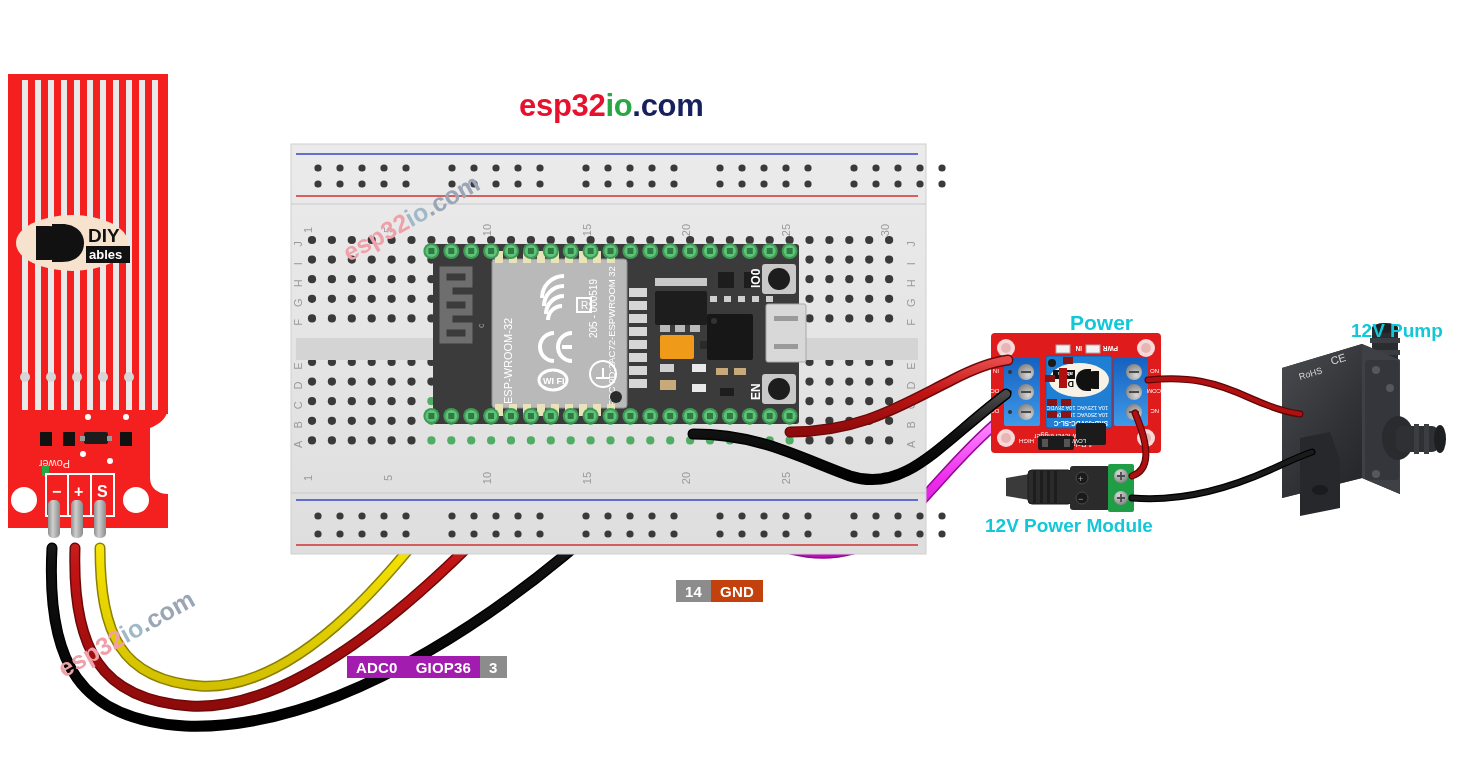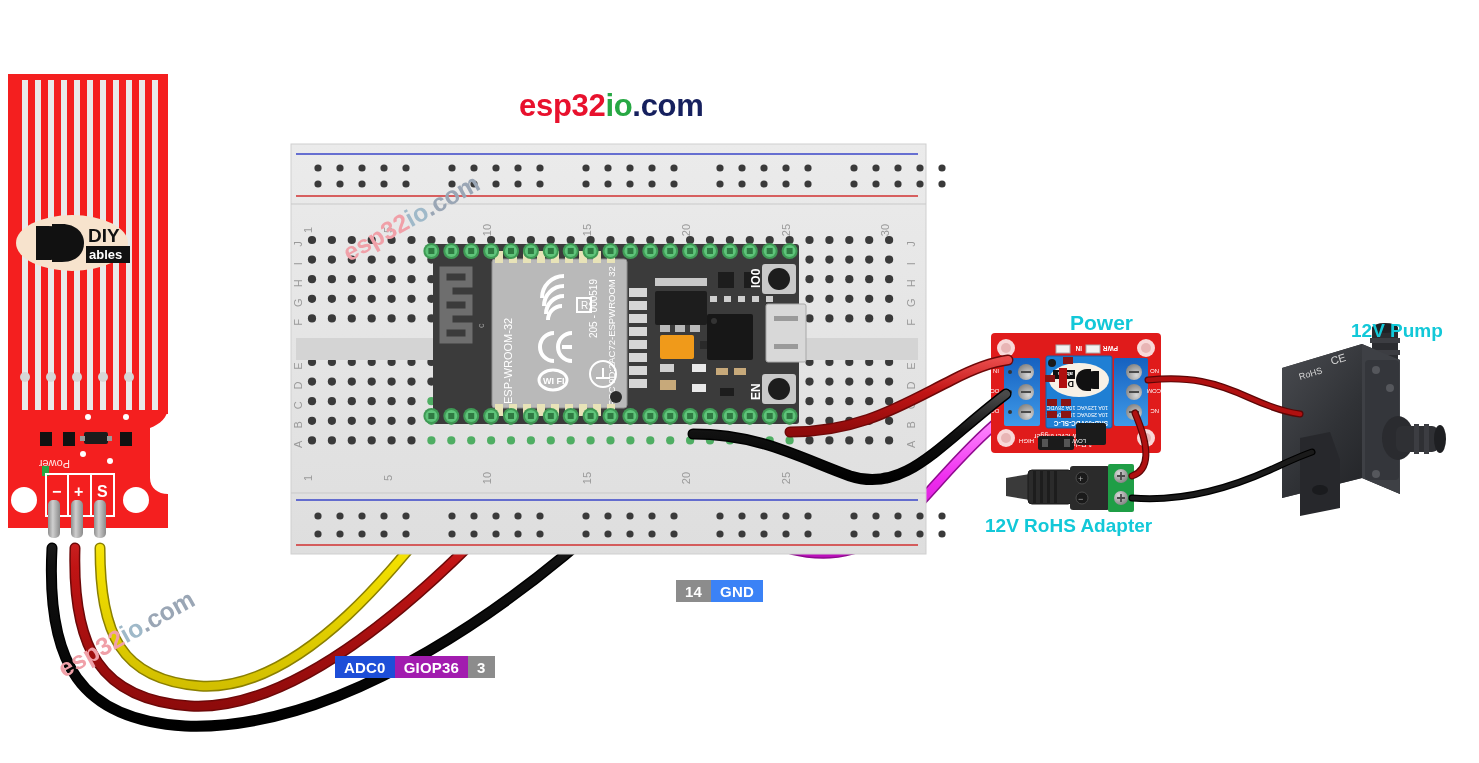--- a/index.html
+++ b/index.html
@@ -20,24 +20,24 @@
   .logo .c{color:#16205e;}
 
   
   .pinlabel{position:absolute;z-index:8;display:flex;height:22px;
             font-size:15px;font-weight:bold;color:#fff;
             font-family:"Liberation Sans",sans-serif;}
   .pinlabel span{display:flex;align-items:center;justify-content:center;
                  padding:0 9px;height:22px;letter-spacing:0.2px;}
   .pl-adc{left:335px;top:648px;}
   .pl-gnd{left:676px;top:572px;}
-  .seg-amber{background:#1d4ed8;}
+  .seg-amber{background:#a21caf;margin-left:12px;}
   .seg-teal{background:#a21caf;}
   .seg-gray{background:#8c8c8c;}
-  .seg-black{background:#3b82f6;}
+  .seg-black{background:#c2410c;}
 
   
   .cap{position:absolute;z-index:8;color:#12c8d8;font-weight:bold;
        font-family:"Liberation Sans",sans-serif;white-space:nowrap;}
   .cap-relay{left:1070px;top:303px;font-size:21px;}
   .cap-pump{left:1327px;top:312px;font-size:19px;margin-left:24px;}
   .cap-adapter{left:985px;top:507px;font-size:19px;}
 
   
   .wm{position:absolute;z-index:5;font-weight:bold;white-space:nowrap;
@@ -59,21 +59,21 @@
 
   <div class="wm wm1">
     <span class="r">esp32</span><span class="g">io</span><span class="d">.com</span>
   </div>
   <div class="wm wm2">
     <span class="r">esp32</span><span class="g">io</span><span class="d">.com</span>
   </div>
 
   <div class="cap cap-relay">Power</div>
   <div class="cap cap-pump">12V Pump</div>
-  <div class="cap cap-adapter">12V RoHS Adapter</div>
+  <div class="cap cap-adapter">12V Power Module</div>
 
   <div class="pinlabel pl-adc">
     <span class="seg-amber">ADC0</span>
     <span class="seg-teal">GIOP36</span>
     <span class="seg-gray">3</span>
   </div>
   <div class="pinlabel pl-gnd">
     <span class="seg-gray">14</span>
     <span class="seg-black">GND</span>
   </div>

